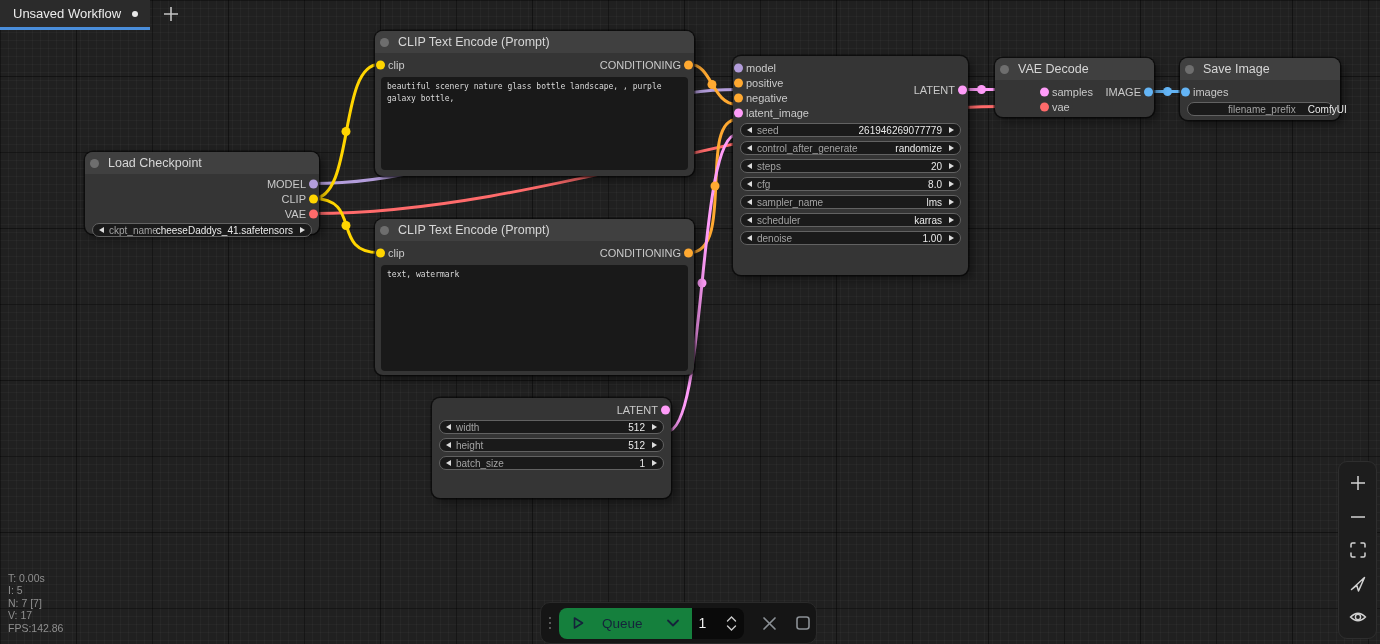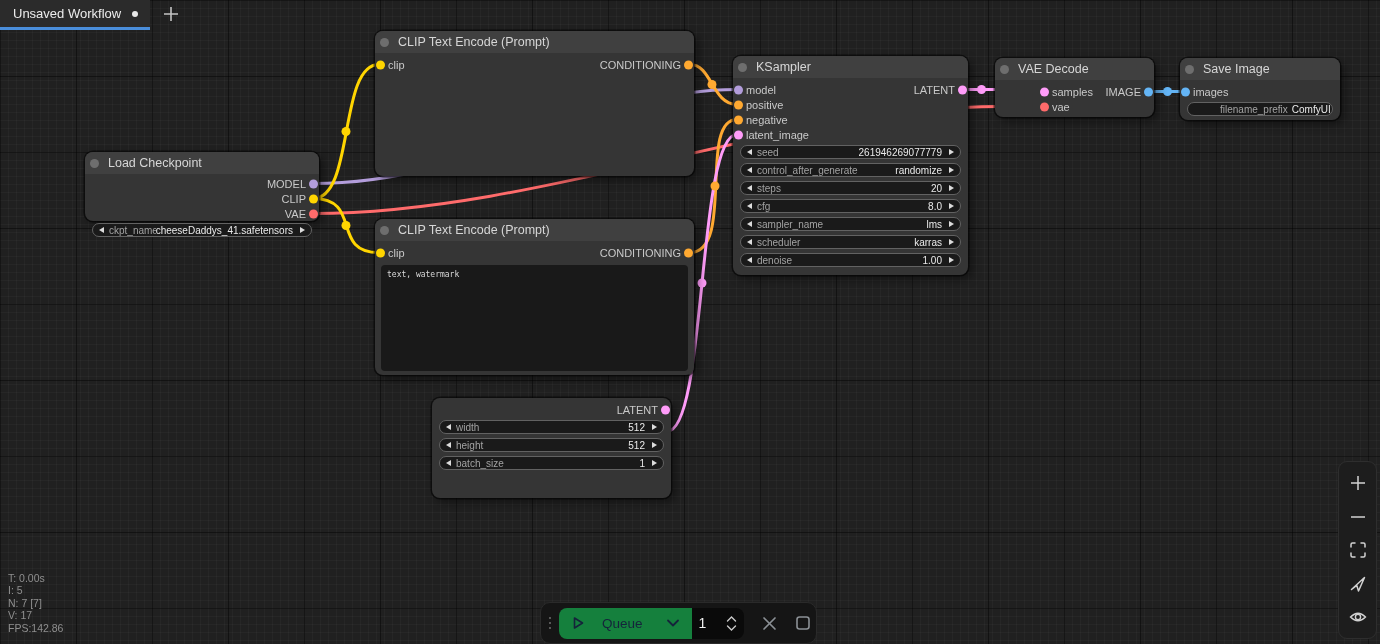--- a/index.html
+++ b/index.html
@@ -55,21 +55,21 @@
   .w-label { color:#a3a3a3; margin-left:5px; flex:1; white-space:nowrap; overflow:hidden; }
   .w-value { color:#eaeaea; margin-right:7px; white-space:nowrap; }
 
   .node-text {
     position:absolute; left:6px; right:6px; background:#191919; border-radius:4px;
     color:#d9d9d9; font-family:"DejaVu Sans Mono", monospace; font-size:8px;
     line-height:1.55; padding:4px 6px; white-space:pre-wrap; word-break:break-word;
   }
 
   
-  #node-lc  { left:85px;  top:152px; width:234px; height:69px; }
+  #node-lc  { left:85px;  top:152px; width:234px; height:82px; }
   #node-ce1 { left:375px; top:31px;  width:319px; height:145px; }
   #node-ce2 { left:375px; top:219px; width:319px; height:156px; }
   #node-ks  { left:733px; top:56px;  width:235px; height:219px; }
   #node-vd  { left:995px; top:58px;  width:159px; height:59px;  }
   #node-si  { left:1180px;top:58px;  width:160px; height:62px;  }
   #node-el  { left:432px; top:398px; width:239px; height:100px; }
 
   #node-lc .widgets { margin-top:2px; }
   #node-ks .widgets { margin-top:3px; display:flex; flex-direction:column; gap:4px; }
   #node-el .widgets { margin-top:3px; display:flex; flex-direction:column; gap:4px; }
@@ -176,41 +176,38 @@
   <div class="node-header">
     <span class="collapse-dot"></span>
     <span class="node-title">CLIP Text Encode (Prompt)</span>
   </div>
   <div class="port-row space" style="margin-top:4px;">
     <span class="port-label-in">clip</span>
     <span class="pdot in c-clip"></span>
     <span class="port-label-out">CONDITIONING</span>
     <span class="pdot out c-cond"></span>
   </div>
+  <div class="node-text">beautiful scenery nature glass bottle landscape, , purple galaxy bottle,</div>
 </div>
 
 <div class="node" id="node-ce2">
   <div class="node-header">
     <span class="collapse-dot"></span>
     <span class="node-title">CLIP Text Encode (Prompt)</span>
   </div>
   <div class="port-row space" style="margin-top:4px;">
     <span class="port-label-in">clip</span>
     <span class="pdot in c-clip"></span>
     <span class="port-label-out">CONDITIONING</span>
     <span class="pdot out c-cond"></span>
   </div>
   <div class="node-text">text, watermark</div>
 </div>
 
 <div class="node" id="node-ks">
-  <div class="node-header">
-    <span class="collapse-dot"></span>
-    <span class="node-title">KSampler</span>
-  </div>
   <div class="port-row abs-out">
     <span class="port-label-out">LATENT</span>
     <span class="pdot out c-latent"></span>
   </div>
   <div style="margin-top:4px;">
     <div class="port-row">
       <span class="pdot in c-model"></span>
       <span class="port-label-in">model</span>
     </div>
     <div class="port-row">
@@ -297,21 +294,21 @@
   <div class="node-header">
     <span class="collapse-dot"></span>
     <span class="node-title">Save Image</span>
   </div>
   <div class="port-row" style="margin-top:4px;">
     <span class="pdot in c-image"></span>
     <span class="port-label-in">images</span>
   </div>
   <div class="widgets" style="margin-top:3px;">
     <div class="widget" style="justify-content:space-between; padding:0 12px;">
-      <span class="w-label" style="flex:none; margin:4px;padding-left:16px;">filename_prefix</span>
+      <span class="w-label" style="flex:none; margin:12px;padding-left:16px;">filename_prefix</span>
       <span class="w-value" style="margin:0;">ComfyUI</span>
     </div>
   </div>
 </div>
 
 <div class="node" id="node-el">
   <div class="port-row" style="margin-top:4px;">
     <span class="port-label-out">LATENT</span>
     <span class="pdot out c-latent"></span>
   </div>

